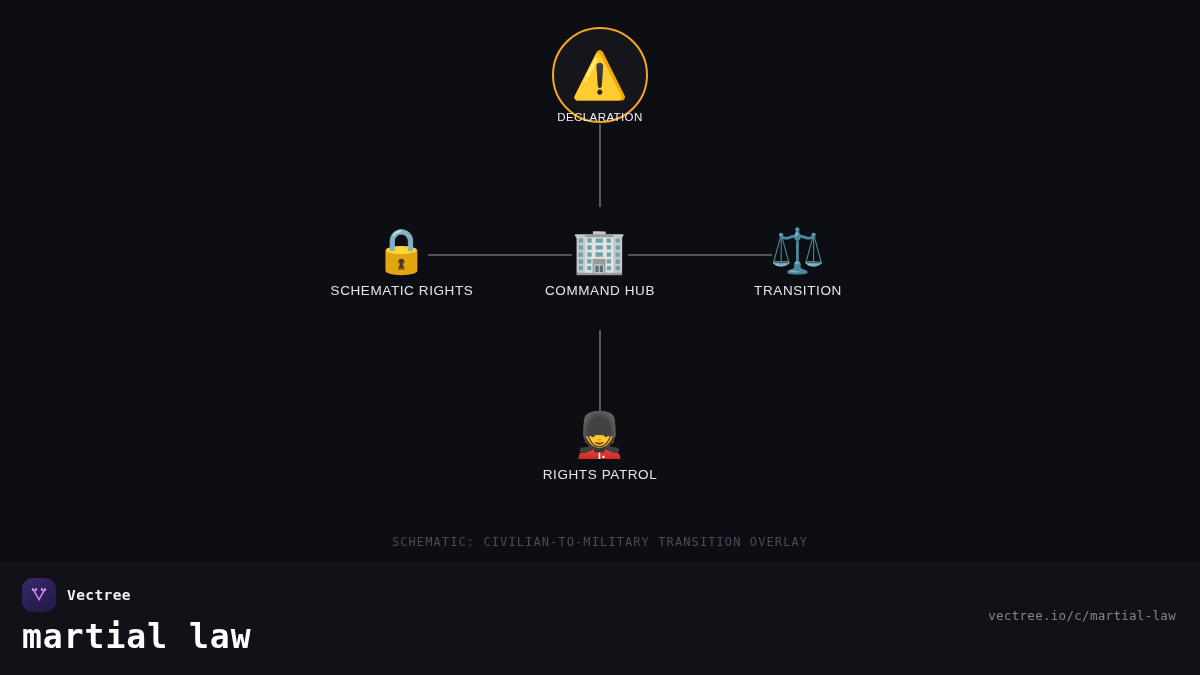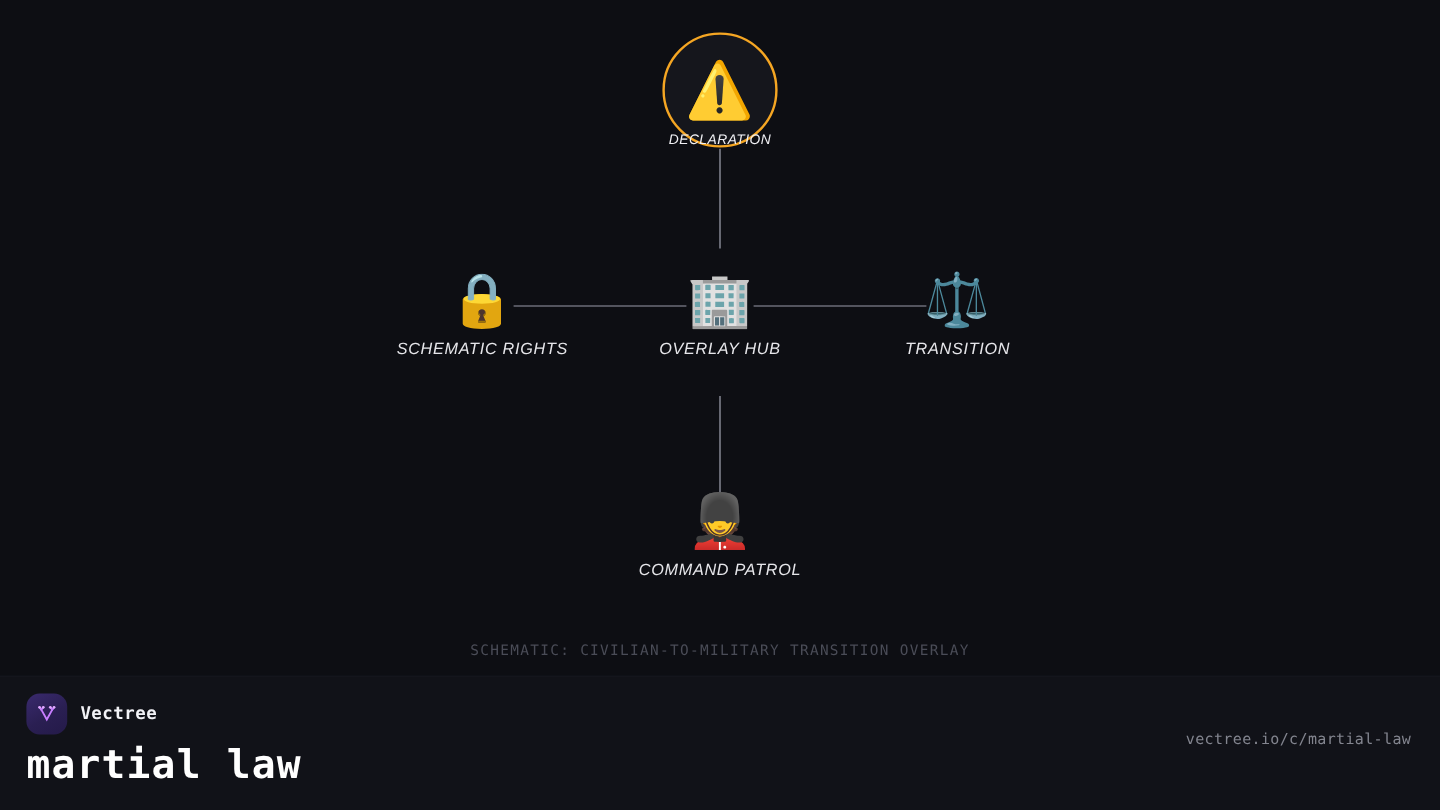--- a/index.html
+++ b/index.html
@@ -49,21 +49,20 @@
     user-select:none;
   }
 
   .node-label {
     margin-top:10px;
     font-size:13.5px;
     letter-spacing:0.6px;
     color:#e6e6ea;
     white-space:nowrap;
     text-align:left;
-    font-style:italic;
   }
 
   
   .node.is-root .node-ring {
     width:96px; height:96px;
     border-radius:50%;
     border:2px solid #f5a623;
     background:#15161c;
     display:flex;
     align-items:center;
@@ -181,31 +180,31 @@
     <div class="node-label">DECLARATION</div>
   </div>
 
   <div class="node is-child" id="node-suspended-rights">
     <span class="node-glyph">🔒</span>
     <div class="node-label">SCHEMATIC RIGHTS</div>
   </div>
 
   <div class="node is-child" id="node-command-hub">
     <span class="node-glyph">🏢</span>
-    <div class="node-label">OVERLAY HUB</div>
+    <div class="node-label">COMMAND HUB</div>
   </div>
 
   <div class="node is-child" id="node-tribunals">
     <span class="node-glyph">⚖️</span>
     <div class="node-label">TRANSITION</div>
   </div>
 
   <div class="node is-child" id="node-street-patrol">
     <span class="node-glyph">💂</span>
-    <div class="node-label">COMMAND PATROL</div>
+    <div class="node-label">RIGHTS PATROL</div>
   </div>
 
   <div id="schematic-caption">SCHEMATIC: CIVILIAN-TO-MILITARY TRANSITION OVERLAY</div>
 </div>
 
 <div id="footer-bar">
 
   <div id="page-heading">martial law</div>
 
   <div id="brand-row">

